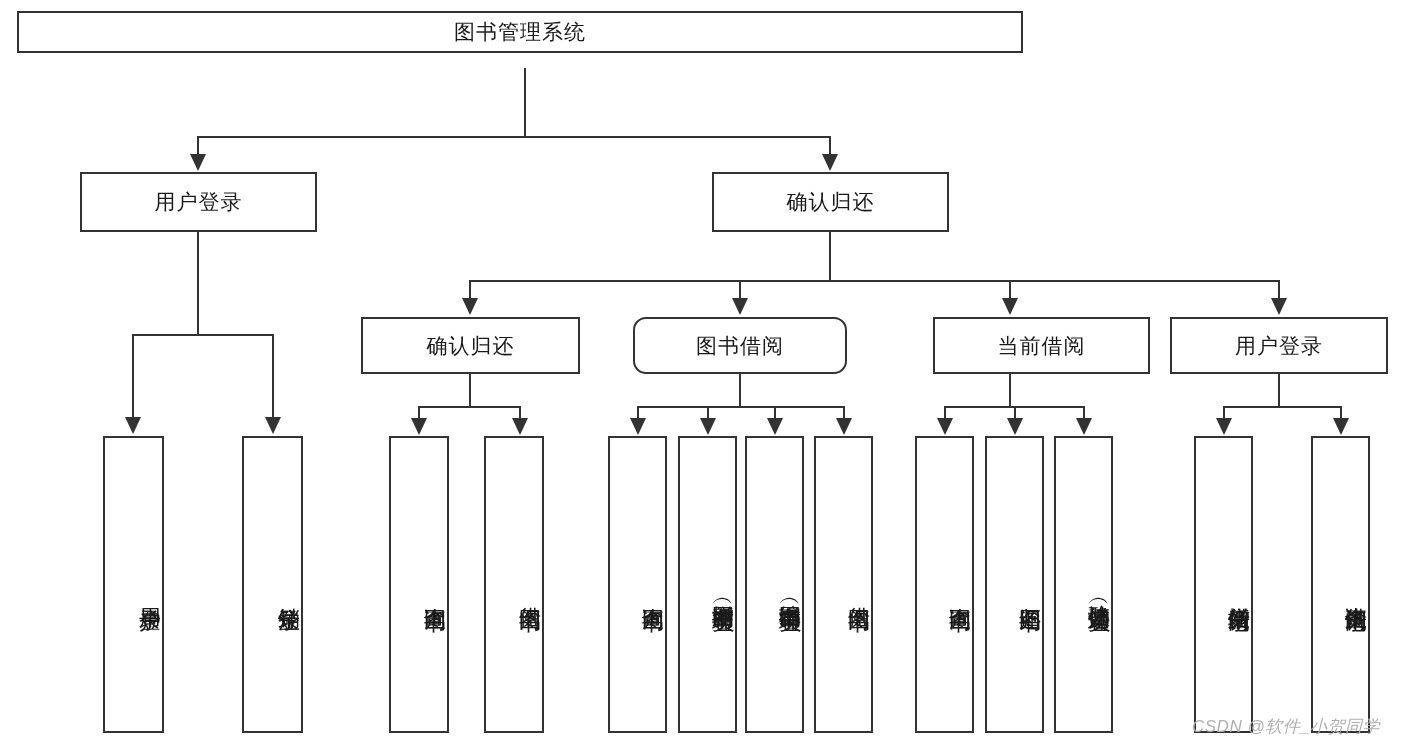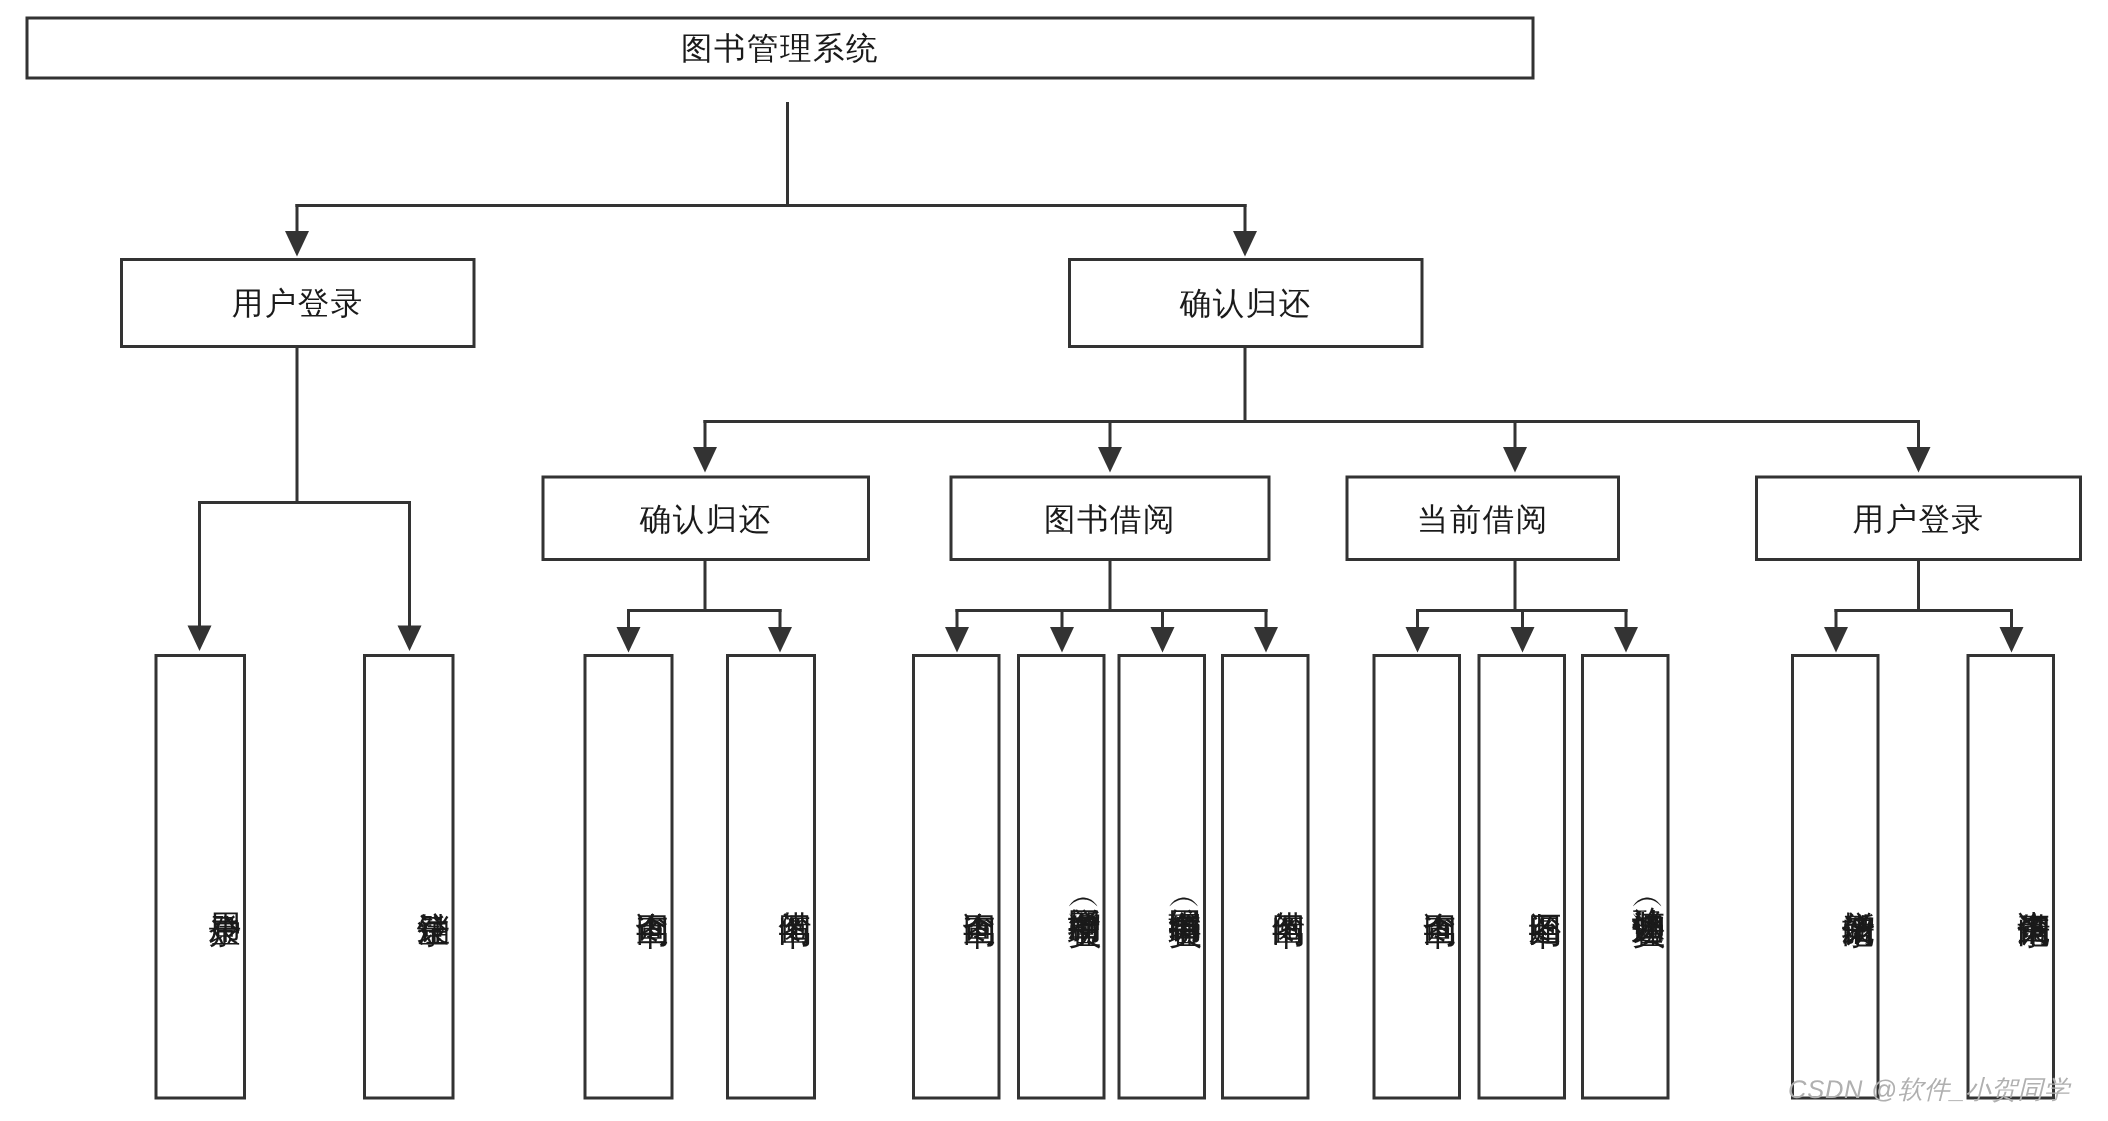--- a/index.html
+++ b/index.html
@@ -113,24 +113,24 @@
   <div class="line line-v" style="left:739px; top:280px; width:2px; height:20px;"></div>
   <div class="arrow" style="left:732px; top:298px;"></div>
   <div class="line line-v" style="left:1009px; top:280px; width:2px; height:20px;"></div>
   <div class="arrow" style="left:1002px; top:298px;"></div>
   <div class="line line-v" style="left:1278px; top:280px; width:2px; height:20px;"></div>
   <div class="arrow" style="left:1271px; top:298px;"></div>
 
   <div class="node node-h" style="left:361px; top:317px; width:219px; height:57px;">
     <span>确认归还</span>
   </div>
-  <div class="node node-h" style="left:633px; top:317px; width:214px; height:57px;">
+  <div class="node node-h" style="left:633px; top:317px; width:214px; height:57px;border-radius:13px;">
     <span>图书借阅</span>
   </div>
-  <div class="node node-h" style="left:897px; top:317px; width:183px; height:57px;">
+  <div class="node node-h" style="left:933px; top:317px; width:217px; height:57px;">
     <span>当前借阅</span>
   </div>
   <div class="node node-h" style="left:1170px; top:317px; width:218px; height:57px;">
     <span>用户登录</span>
   </div>
 
   <div class="line line-v" style="left:469px; top:374px; width:2px; height:34px;"></div>
   <div class="line line-h" style="left:418px; top:406px; width:103px; height:2px;"></div>
   <div class="line line-v" style="left:418px; top:406px; width:2px; height:14px;"></div>
   <div class="arrow" style="left:411px; top:418px;"></div>

